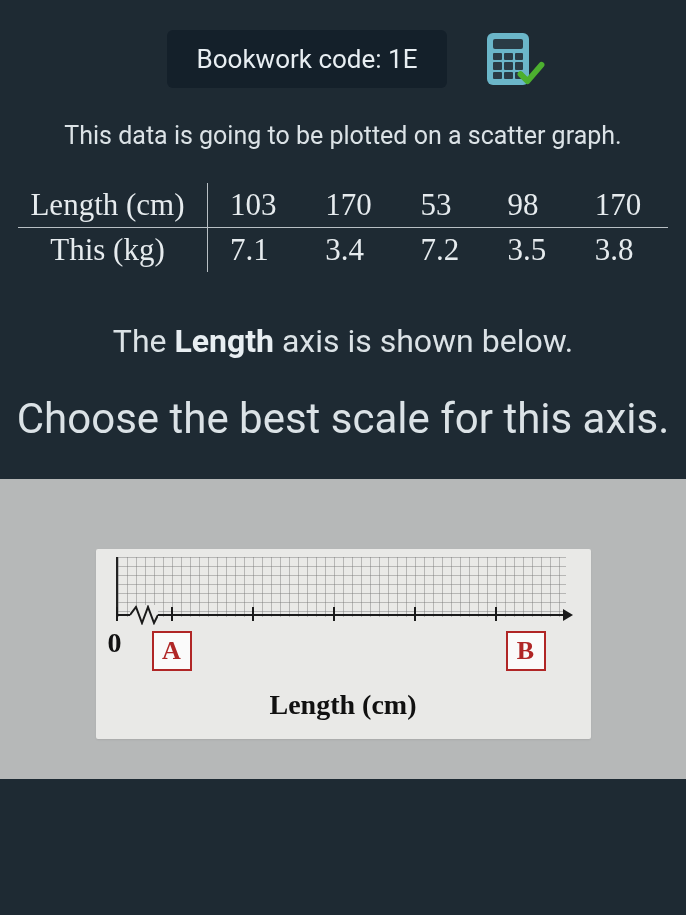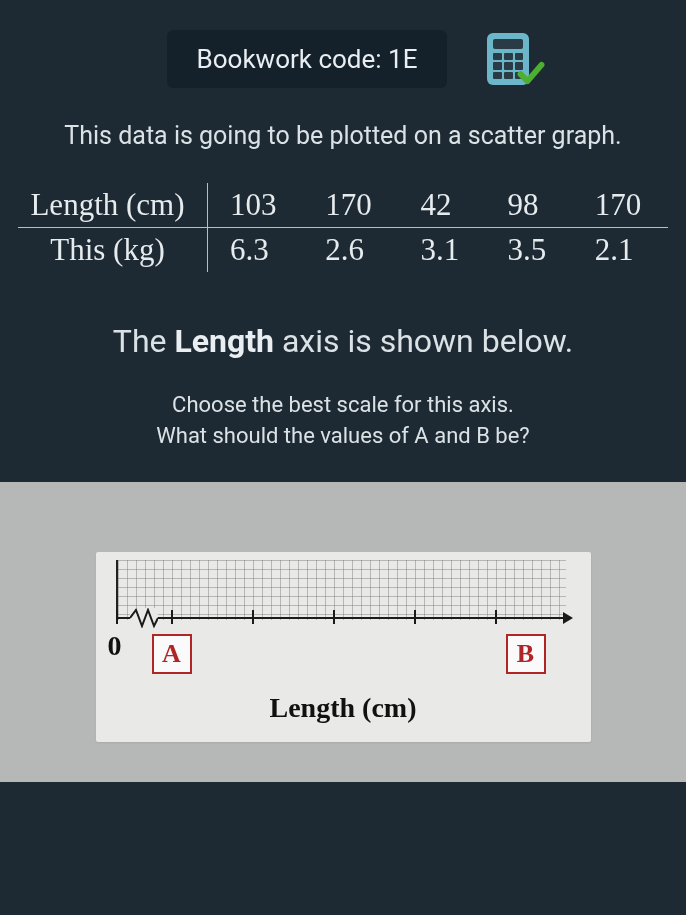--- a/index.html
+++ b/index.html
@@ -79,21 +79,21 @@
   .data-table .row:first-child .cell { border-bottom: 1px solid #b8bfc4; }
   .mid-text {
     text-align: center;
     font-size: 32px;
     color: #dbe2e6;
     padding: 20px 32px;
   }
   .mid-text b { font-weight: 700; color: #e8eef2; }
   .question {
     text-align: center;
-    font-size: 22px;
+    font-size: 42px;
     color: #dbe2e6;
     line-height: 1.4;
     padding: 10px 8px 30px;
   }
   .axis-panel {
     background: #b6b8b8;
     width: 686px;
     height: 300px;
     position: relative;
     padding-top: 70px;
@@ -199,41 +199,40 @@
   </div>
 </div>
 
 <div class="intro">This data is going to be plotted on a scatter graph.</div>
 
 <div class="data-table">
   <div class="row">
     <div class="hcell">Length (cm)</div>
     <div class="cell">103</div>
     <div class="cell">170</div>
-    <div class="cell">42</div>
+    <div class="cell">53</div>
     <div class="cell">98</div>
     <div class="cell">170</div>
   </div>
   <div class="row">
     <div class="hcell">This (kg)</div>
-    <div class="cell">6.3</div>
-    <div class="cell">2.6</div>
-    <div class="cell">3.1</div>
+    <div class="cell">7.1</div>
+    <div class="cell">3.4</div>
+    <div class="cell">7.2</div>
     <div class="cell">3.5</div>
-    <div class="cell">2.1</div>
+    <div class="cell">3.8</div>
   </div>
 </div>
 
 <div class="mid-text">
   <span>The </span><b>Length</b><span> axis is shown below.</span>
 </div>
 
 <div class="question">
   <div>Choose the best scale for this axis.</div>
-  <div>What should the values of A and B be?</div>
 </div>
 
 <div class="axis-panel">
   <div class="axis-card">
     <div class="grid-area"></div>
     <div class="axis-line"></div>
     <div class="axis-arrow"></div>
     <div class="tick t0"></div>
     <div class="axis-break">
       <svg width="28" height="20" viewBox="0 0 28 20">

